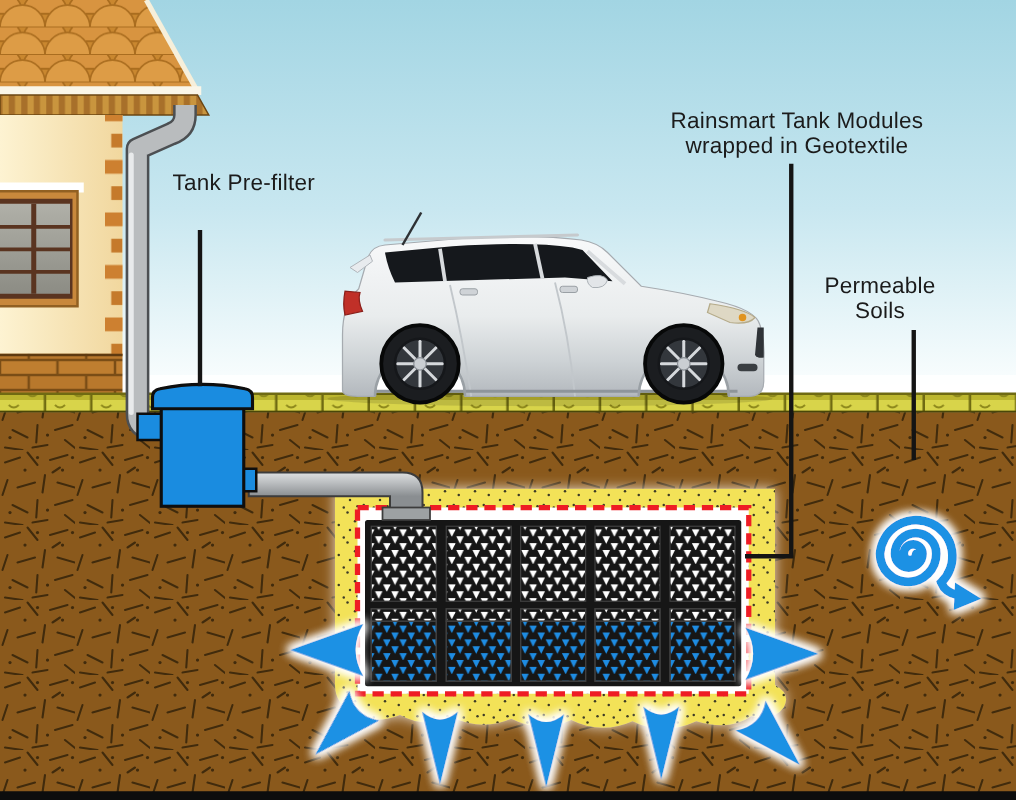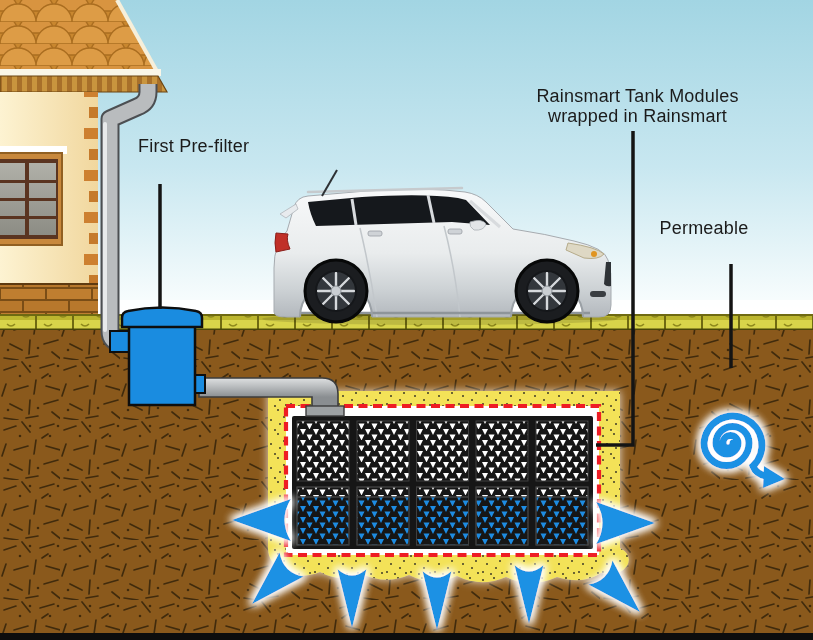--- a/index.html
+++ b/index.html
@@ -310,24 +310,25 @@
   <path d="M583 317 A36 36 0 0 0 511 317" stroke="#9aa0a5" stroke-width="2" fill="none"></path>
   <path d="M372 317 A36 36 0 0 0 300 317" stroke="#9aa0a5" stroke-width="2" fill="none"></path>
   <use href="#wheel" transform="translate(336,291)"></use>
   <use href="#wheel" transform="translate(547,291)"></use>
 </g>
 
 <rect x="0" y="633" width="813" height="7" fill="#0d0d0d"></rect>
 </svg>
 
 <div class="label" id="lbl-prefilter" style="left:138px;top:136px;">
-  <span class="ln">First Pre-filter</span>
+  <span class="ln">Tank Pre-filter</span>
 </div>
 
 <div class="label centered" id="lbl-modules" style="left:495px;top:86px;width:285px;">
   <span class="ln">Rainsmart Tank Modules</span>
-  <span class="ln">wrapped in Rainsmart</span>
+  <span class="ln">wrapped in Geotextile</span>
 </div>
 
 <div class="label centered" id="lbl-permeable" style="left:645px;top:218px;width:118px;">
   <span class="ln">Permeable</span>
+  <span class="ln">Soils</span>
 </div>
 </div>
 
 </body></html>

